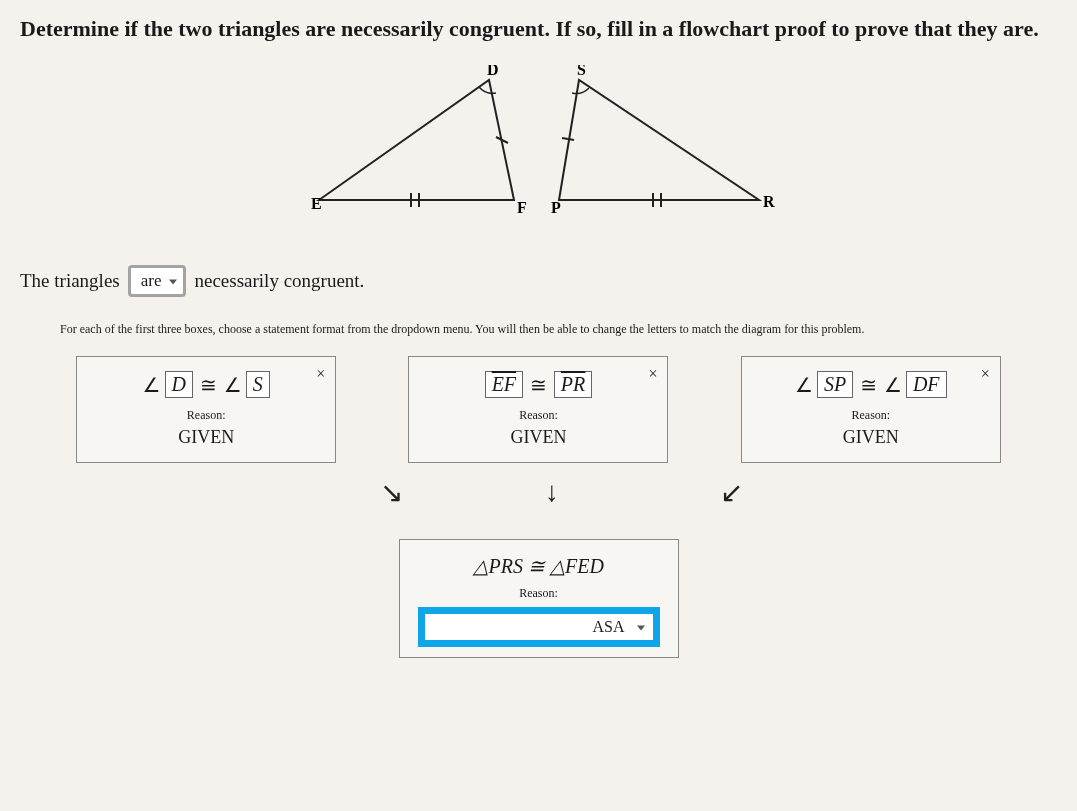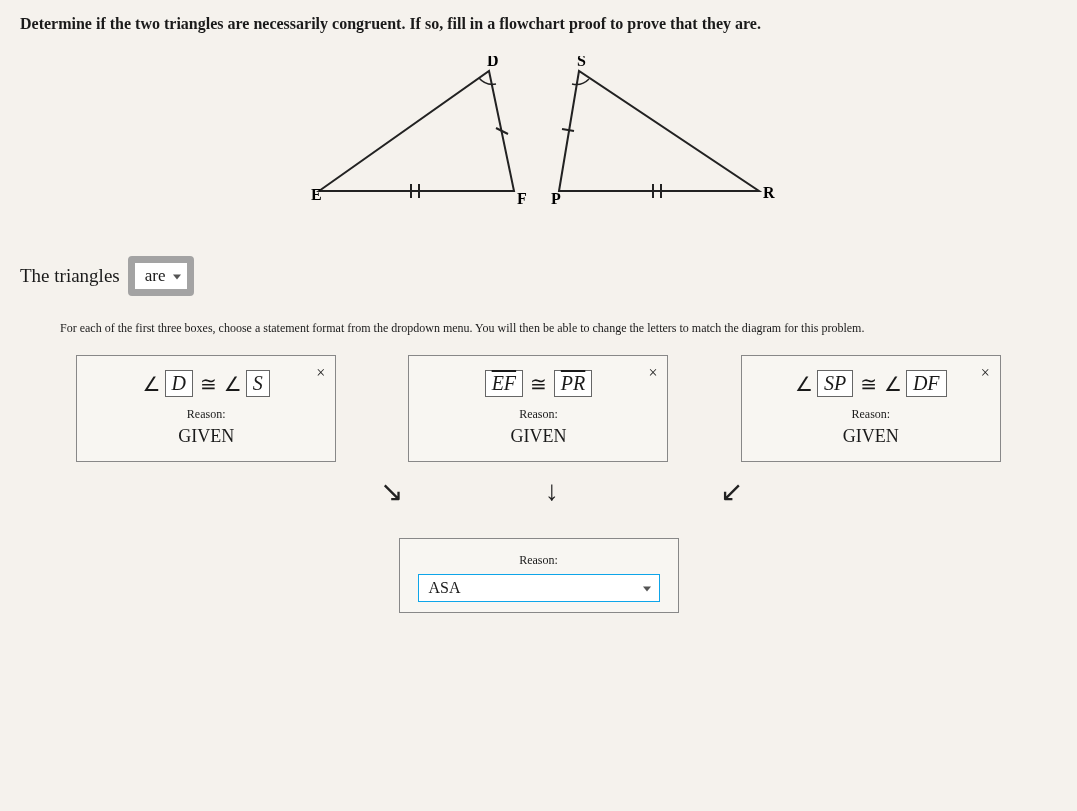--- a/index.html
+++ b/index.html
@@ -6,41 +6,41 @@
     body {
       font-family: Georgia, 'Times New Roman', serif;
       background: #f5f2ed;
       width: 1077px;
       height: 811px;
       padding: 12px 20px;
       color: #1a1a1a;
       position: relative;
     }
     .question-text {
-      font-size: 16px;
+      font-size: 22px;
       font-weight: bold;
       line-height: 1.5;
       margin-bottom: 20px;
     }
     .diagram-area {
       display: flex;
       justify-content: center;
       margin: 20px 0 40px 0;
     }
     .diagram-svg { width: 500px; height: 160px; }
     .sentence-row {
       font-size: 19px;
       display: flex;
       align-items: center;
       gap: 8px;
       margin-bottom: 23px;
     }
     .dropdown {
       background: #fff;
-      border: 7px solid #a3a3a3;
+      border: 3px solid #a3a3a3;
       border-radius: 4px;
       padding: 3px 22px 3px 10px;
       font-size: 17px;
       position: relative;
       display: inline-flex;
       align-items: center;
       cursor: pointer;
     }
     .dropdown::after {
       content: "";
@@ -125,25 +125,25 @@
       min-width: 280px;
       text-align: center;
     }
     .conclusion-stmt {
       font-size: 20px;
       font-style: italic;
       font-family: 'Times New Roman', serif;
       margin-bottom: 8px;
     }
     .reason-dropdown {
-      border: 1px solid #0ea5e9;
+      border: 7px solid #0ea5e9;
       background: #fff;
-      padding: 4px 28px 4px 10px;
+      padding: 4px 28px 4px 24px;
       font-size: 16px;
-      text-align: left;
+      text-align: right;
       margin-top: 6px;
       position: relative;
       cursor: pointer;
     }
     .reason-dropdown::after {
       content: "";
       position: absolute;
       right: 8px;
       top: 50%;
       transform: translateY(-30%);
@@ -182,20 +182,21 @@
     <line x1="372" y1="128" x2="372" y2="142" stroke="#222" stroke-width="2"></line>
     <text x="262" y="148" font-size="16" font-weight="bold">P</text>
     <text x="288" y="10" font-size="16" font-weight="bold">S</text>
     <text x="474" y="142" font-size="16" font-weight="bold">R</text>
   </svg>
 </div>
 
 <div class="sentence-row">
   <span>The triangles</span>
   <span class="dropdown">are</span>
+  <span>necessarily congruent.</span>
 </div>
 
 <div class="instructions">For each of the first three boxes, choose a statement format from the dropdown menu. You will then be able to change the letters to match the diagram for this problem.</div>
 
 <div class="flow-row">
 
   <div class="flow-box">
     <span class="close-x">×</span>
     <div class="statement-line">
       <span class="angle-sym"></span>
@@ -235,16 +236,17 @@
 </div>
 
 <div class="arrows-row">
   <span class="arrow" style="left:360px; top:5px;">↘</span>
   <span class="arrow" style="left:525px; top:5px;">↓</span>
   <span class="arrow" style="left:700px; top:5px;">↙</span>
 </div>
 
 <div class="conclusion-area">
   <div class="conclusion-box">
+    <div class="conclusion-stmt">△PRS ≅ △FED</div>
     <div class="reason-label">Reason:</div>
     <div class="reason-dropdown">ASA</div>
   </div>
 </div>
 
 </body></html>

